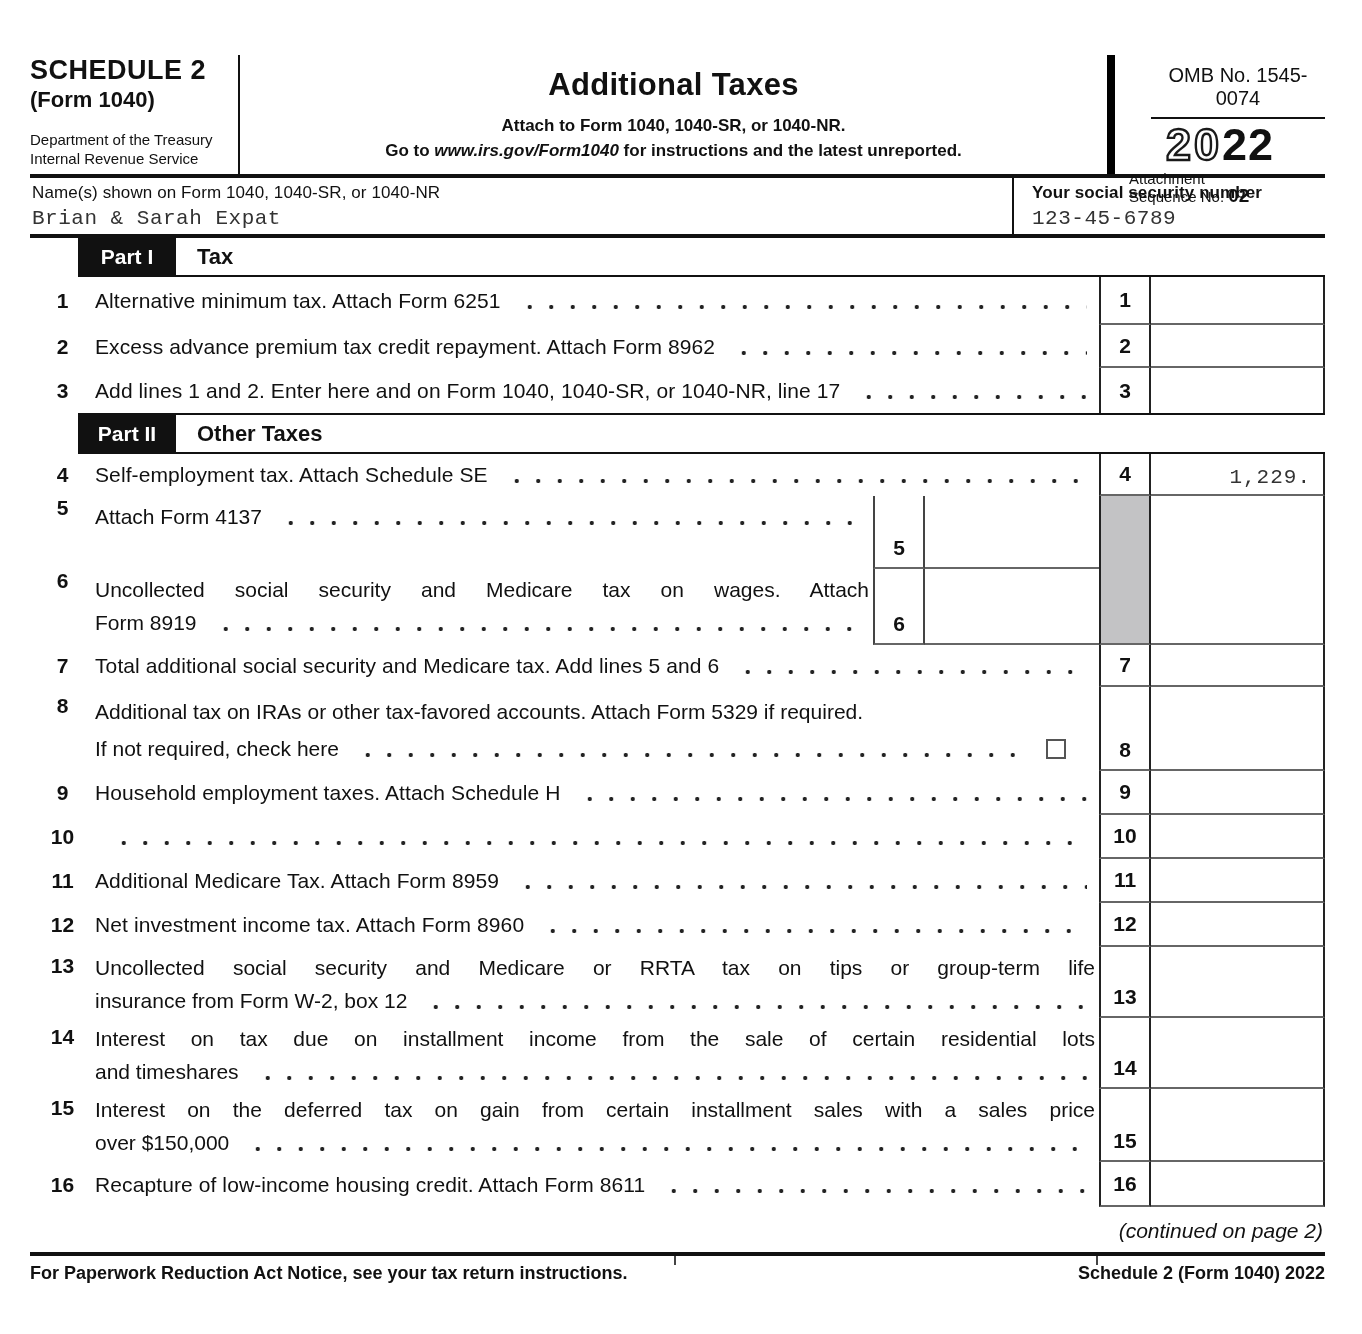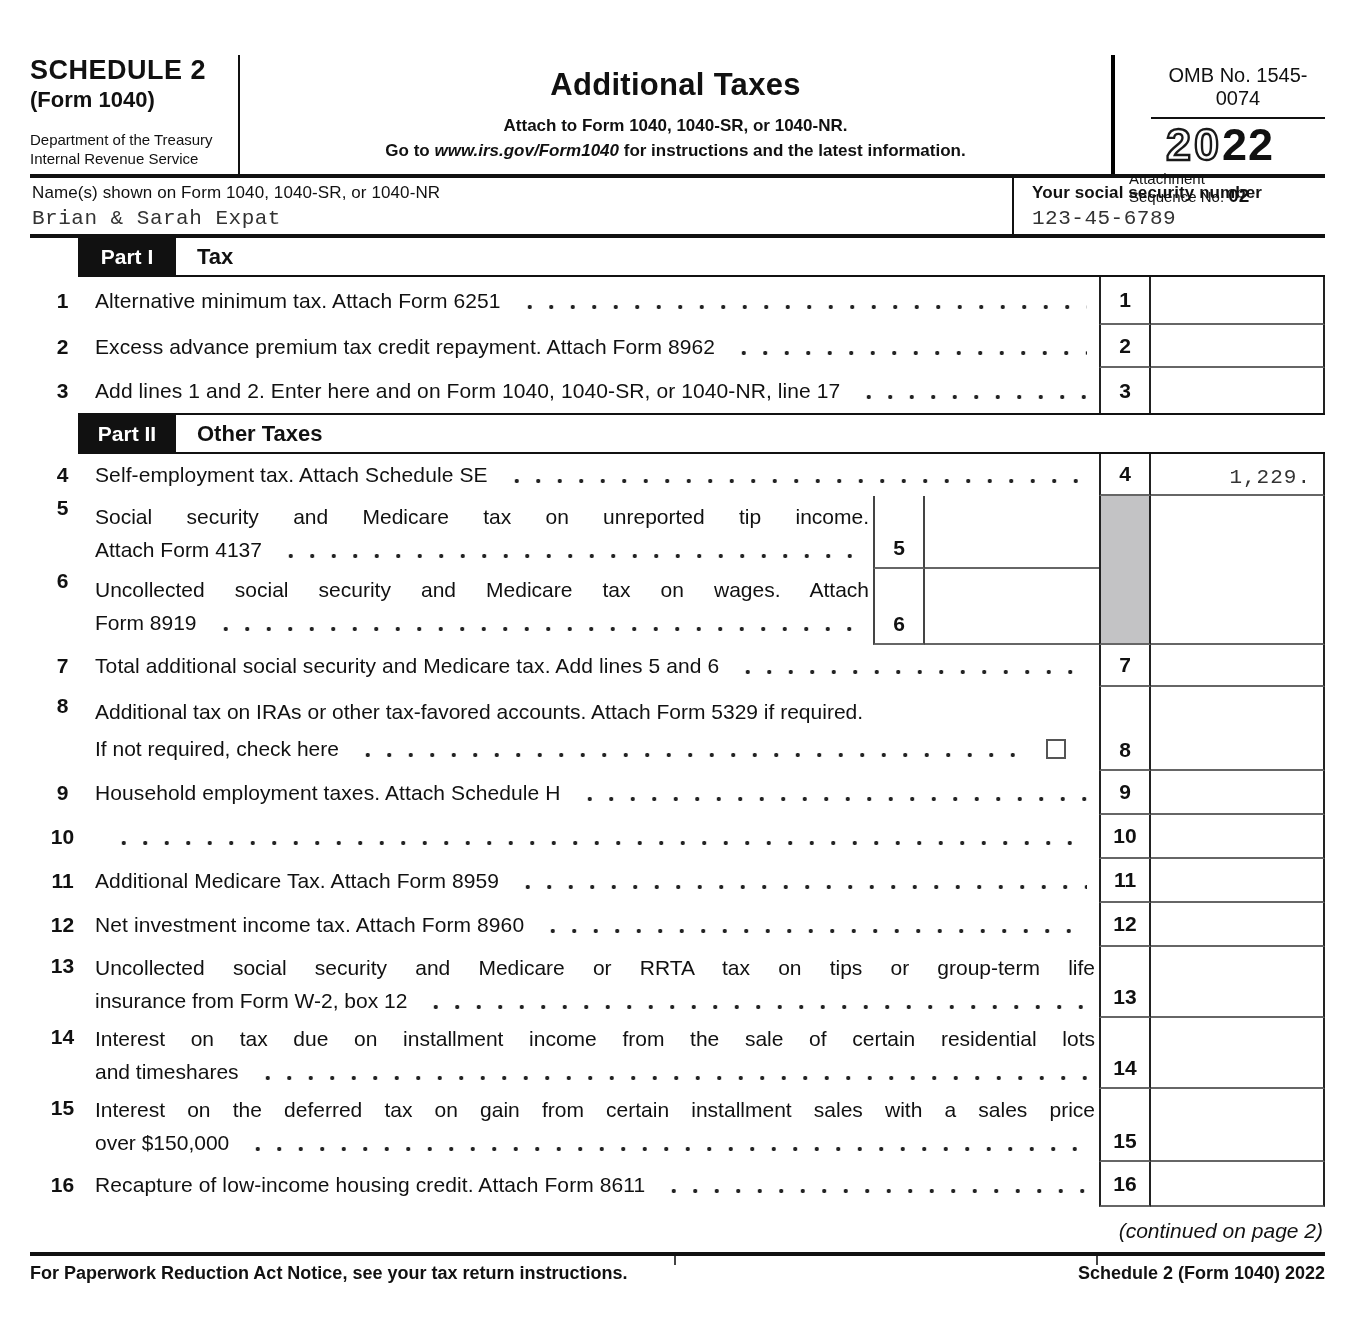--- a/index.html
+++ b/index.html
@@ -9,21 +9,21 @@
     color: #111;
   }
   .page { width: 1362px; height: 1334px; padding: 55px 37px 0 30px; }
 
   
   .form-header { display: flex; border-bottom: 4px solid #111; height: 123px; }
   .fh-left { width: 208px; position: relative; }
   .fh-schedule { font-size: 27px; font-weight: bold; letter-spacing: .5px; }
   .fh-form { font-size: 22px; font-weight: bold; margin-top: 1px; }
   .fh-agency { font-size: 15px; line-height: 19px; position: absolute; bottom: 6px; left: 0; }
-  .fh-center { flex: 1; border-left: 2px solid #111; border-right: 4px solid #000000; text-align: center; padding-top: 12px; }
+  .fh-center { flex: 1; border-left: 2px solid #111; border-right: 8px solid #000000; text-align: center; padding-top: 12px; }
   .fh-title { font-size: 31px; font-weight: bold; letter-spacing: .3px; }
   .fh-sub1 { font-size: 17px; font-weight: bold; margin-top: 13px; }
   .fh-sub2 { font-size: 17px; font-weight: bold; margin-top: 5px; }
   .fh-sub2 .url { font-style: italic; }
   .fh-right { width: 210px; display: flex; flex-direction: column; }
   .fh-omb { font-size: 20px; text-align: center; padding: 9px 0 7px 0; border-bottom: 2px solid #111; margin-left: 36px; }
   .fh-year { text-align: center; font-size: 45px; font-weight: bold; line-height: 46px; margin-top: 3px; letter-spacing: 1px; }
   .fh-year .outline { color: #fff; -webkit-text-stroke: 2.4px #1a1a1a; letter-spacing: 3px; }
   .fh-attach { font-size: 15px; line-height: 17px; padding-left: 14px; margin-top: 2px; }
   .fh-attach .seq-num { font-weight: bold; font-size: 19px; }
@@ -106,21 +106,21 @@
       <div class="fh-schedule">SCHEDULE 2</div>
       <div class="fh-form">(Form 1040)</div>
       <div class="fh-agency">
         <div>Department of the Treasury</div>
         <div>Internal Revenue Service</div>
       </div>
     </div>
     <div class="fh-center">
       <div class="fh-title">Additional Taxes</div>
       <div class="fh-sub1">Attach to Form 1040, 1040-SR, or 1040-NR.</div>
-      <div class="fh-sub2"><span>Go to </span><span class="url">www.irs.gov/Form1040</span><span> for instructions and the latest information.</span></div>
+      <div class="fh-sub2"><span>Go to </span><span class="url">www.irs.gov/Form1040</span><span> for instructions and the latest unreported.</span></div>
     </div>
     <div class="fh-right">
       <div class="fh-omb">OMB No. 1545-0074</div>
       <div class="fh-year"><span class="outline">20</span><span>22</span></div>
       <div class="fh-attach">
         <div>Attachment</div>
         <div><span>Sequence No. </span><span class="seq-num">02</span></div>
       </div>
     </div>
   </div>
@@ -184,21 +184,20 @@
     </div>
     <div class="c-box">4</div>
     <div class="c-amt filled mono">1,229.</div>
   </div>
 
   <div class="frow">
     <div class="g56-left">
       <div class="g56-row h73">
         <span class="c-num topnum">5</span>
         <div class="tb">
-          <div class="l1 just">Social security and Medicare tax on unreported tip income.</div>
           <div class="l2">
             <span>Attach Form 4137</span>
             <span class="dots"></span>
           </div>
         </div>
         <div class="i-box">5</div>
         <div class="i-amt"></div>
       </div>
       <div class="g56-row h76">
         <span class="c-num topnum">6</span>

